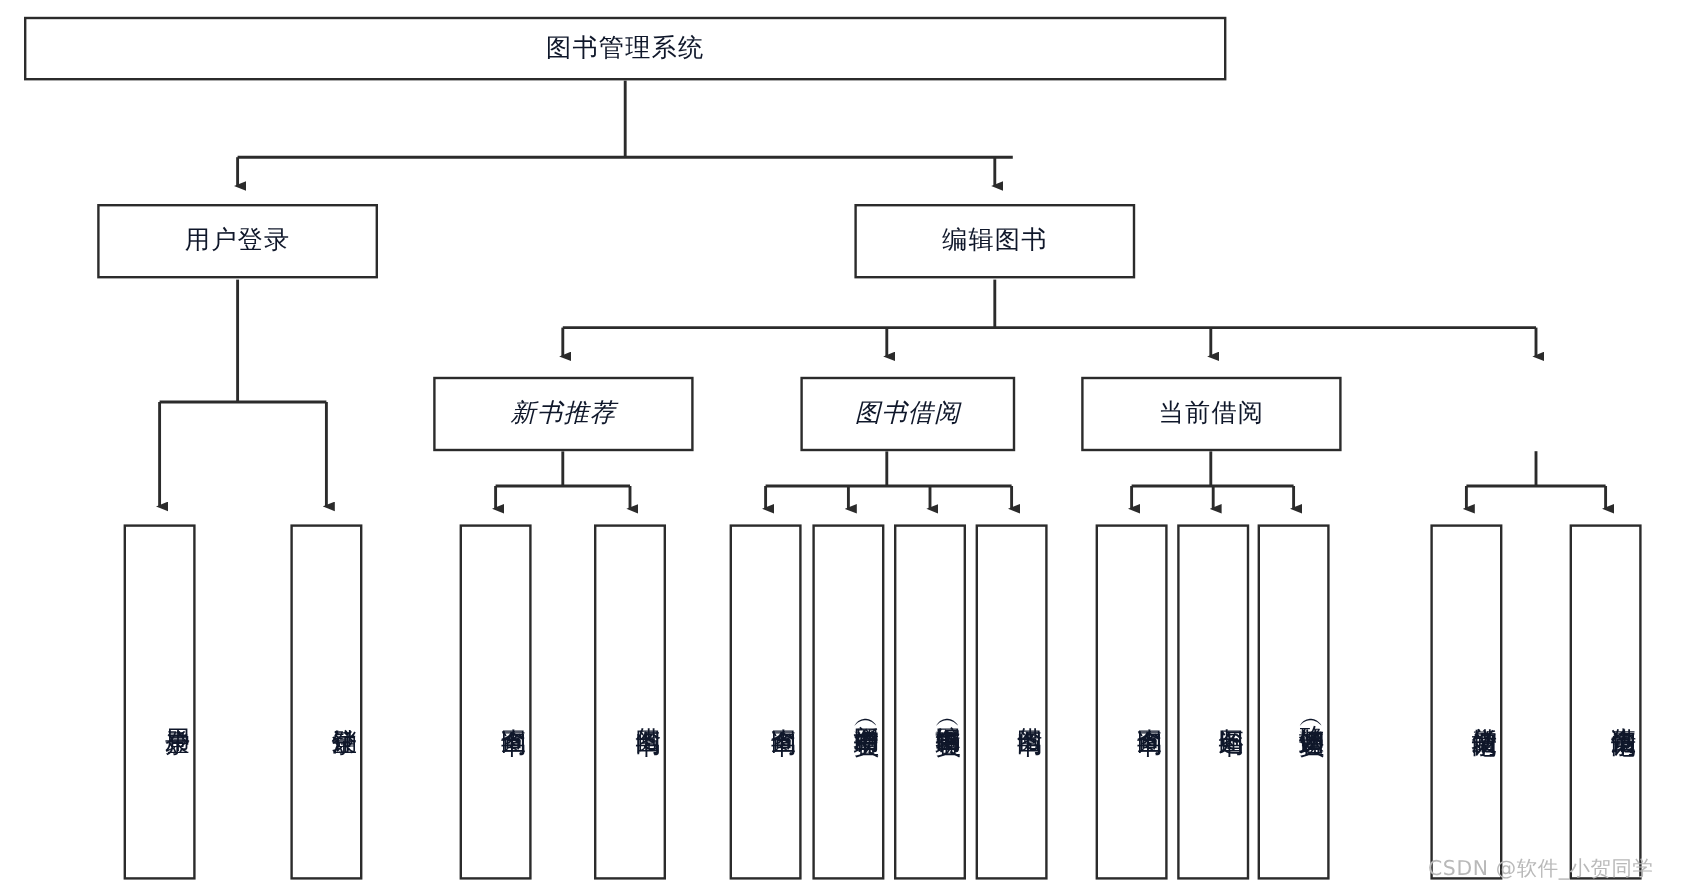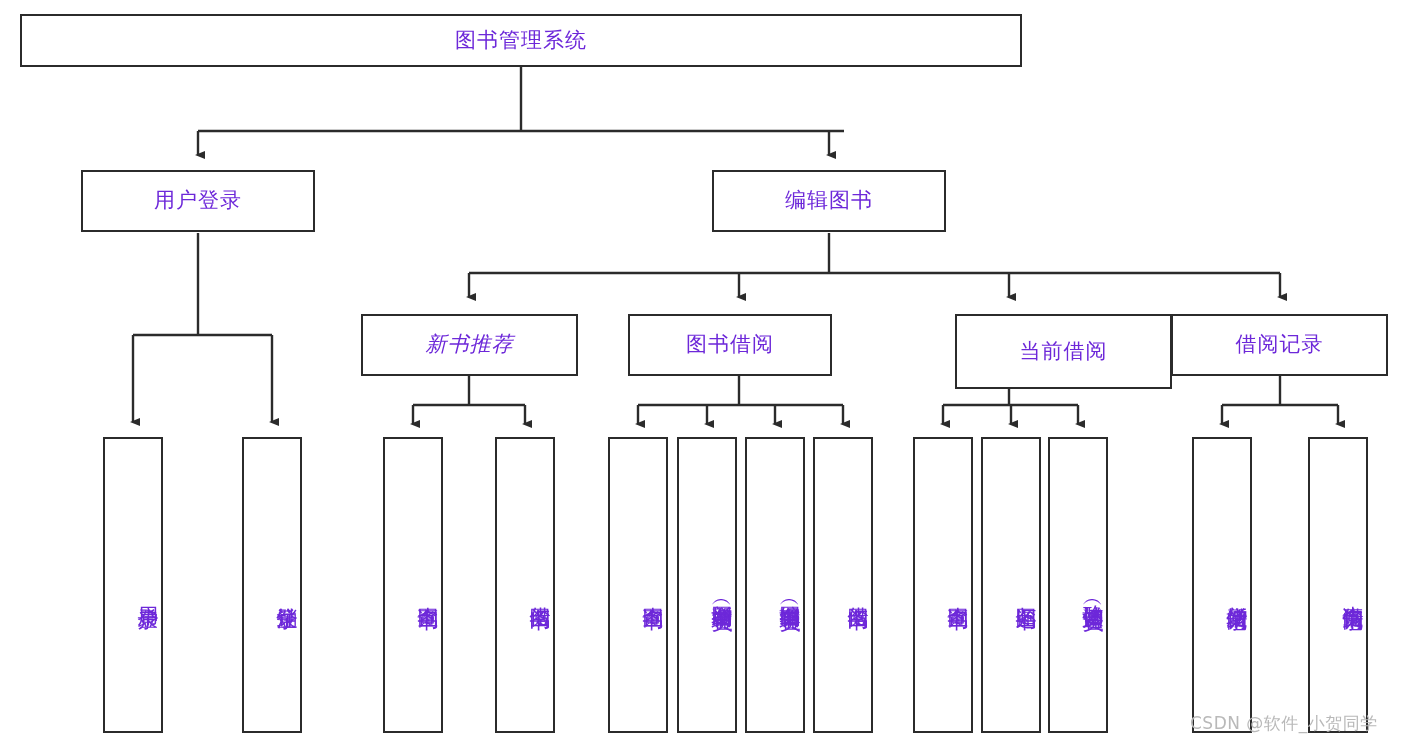--- a/index.html
+++ b/index.html
@@ -29,21 +29,21 @@
     pointer-events: none;
   }
   .node {
     position: absolute;
     box-sizing: border-box;
     background: #ffffff;
     border: 2px solid #2b2b2b;
     display: flex;
     align-items: center;
     justify-content: center;
-    color: #6d28d9;
+    color: #0f172a;
   }
   .node-h {
     font-size: 21px;
     letter-spacing: 1px;
     line-height: 1.2;
     white-space: nowrap;
   }
   .node-v {
     font-size: 21px;
     letter-spacing: 1px;
@@ -132,28 +132,25 @@
   <div class="node node-h" style="left:81px; top:170px; width:234px; height:62px;">
     <span>用户登录</span>
   </div>
   <div class="node node-h" style="left:712px; top:170px; width:234px; height:62px;">
     <span>编辑图书</span>
   </div>
 
   <div class="node node-h" style="left:361px; top:314px; width:217px; height:62px;font-style:italic;">
     <span>新书推荐</span>
   </div>
-  <div class="node node-h" style="left:628px; top:314px; width:204px; height:62px;">
+  <div class="node node-h" style="left:667px; top:314px; width:179px; height:62px;font-style:italic;">
     <span>图书借阅</span>
   </div>
-  <div class="node node-h" style="left:955px; top:314px; width:217px; height:75px;">
+  <div class="node node-h" style="left:901px; top:314px; width:217px; height:62px;">
     <span>当前借阅</span>
-  </div>
-  <div class="node node-h" style="left:1171px; top:314px; width:217px; height:62px;">
-    <span>借阅记录</span>
   </div>
 
   <div class="node node-v" style="left:103px; top:437px; width:60px; height:296px;">
     <span class="vtext">用户登录</span>
   </div>
   <div class="node node-v" style="left:242px; top:437px; width:60px; height:296px;">
     <span class="vtext">注销登录</span>
   </div>
 
   <div class="node node-v" style="left:383px; top:437px; width:60px; height:296px;">

